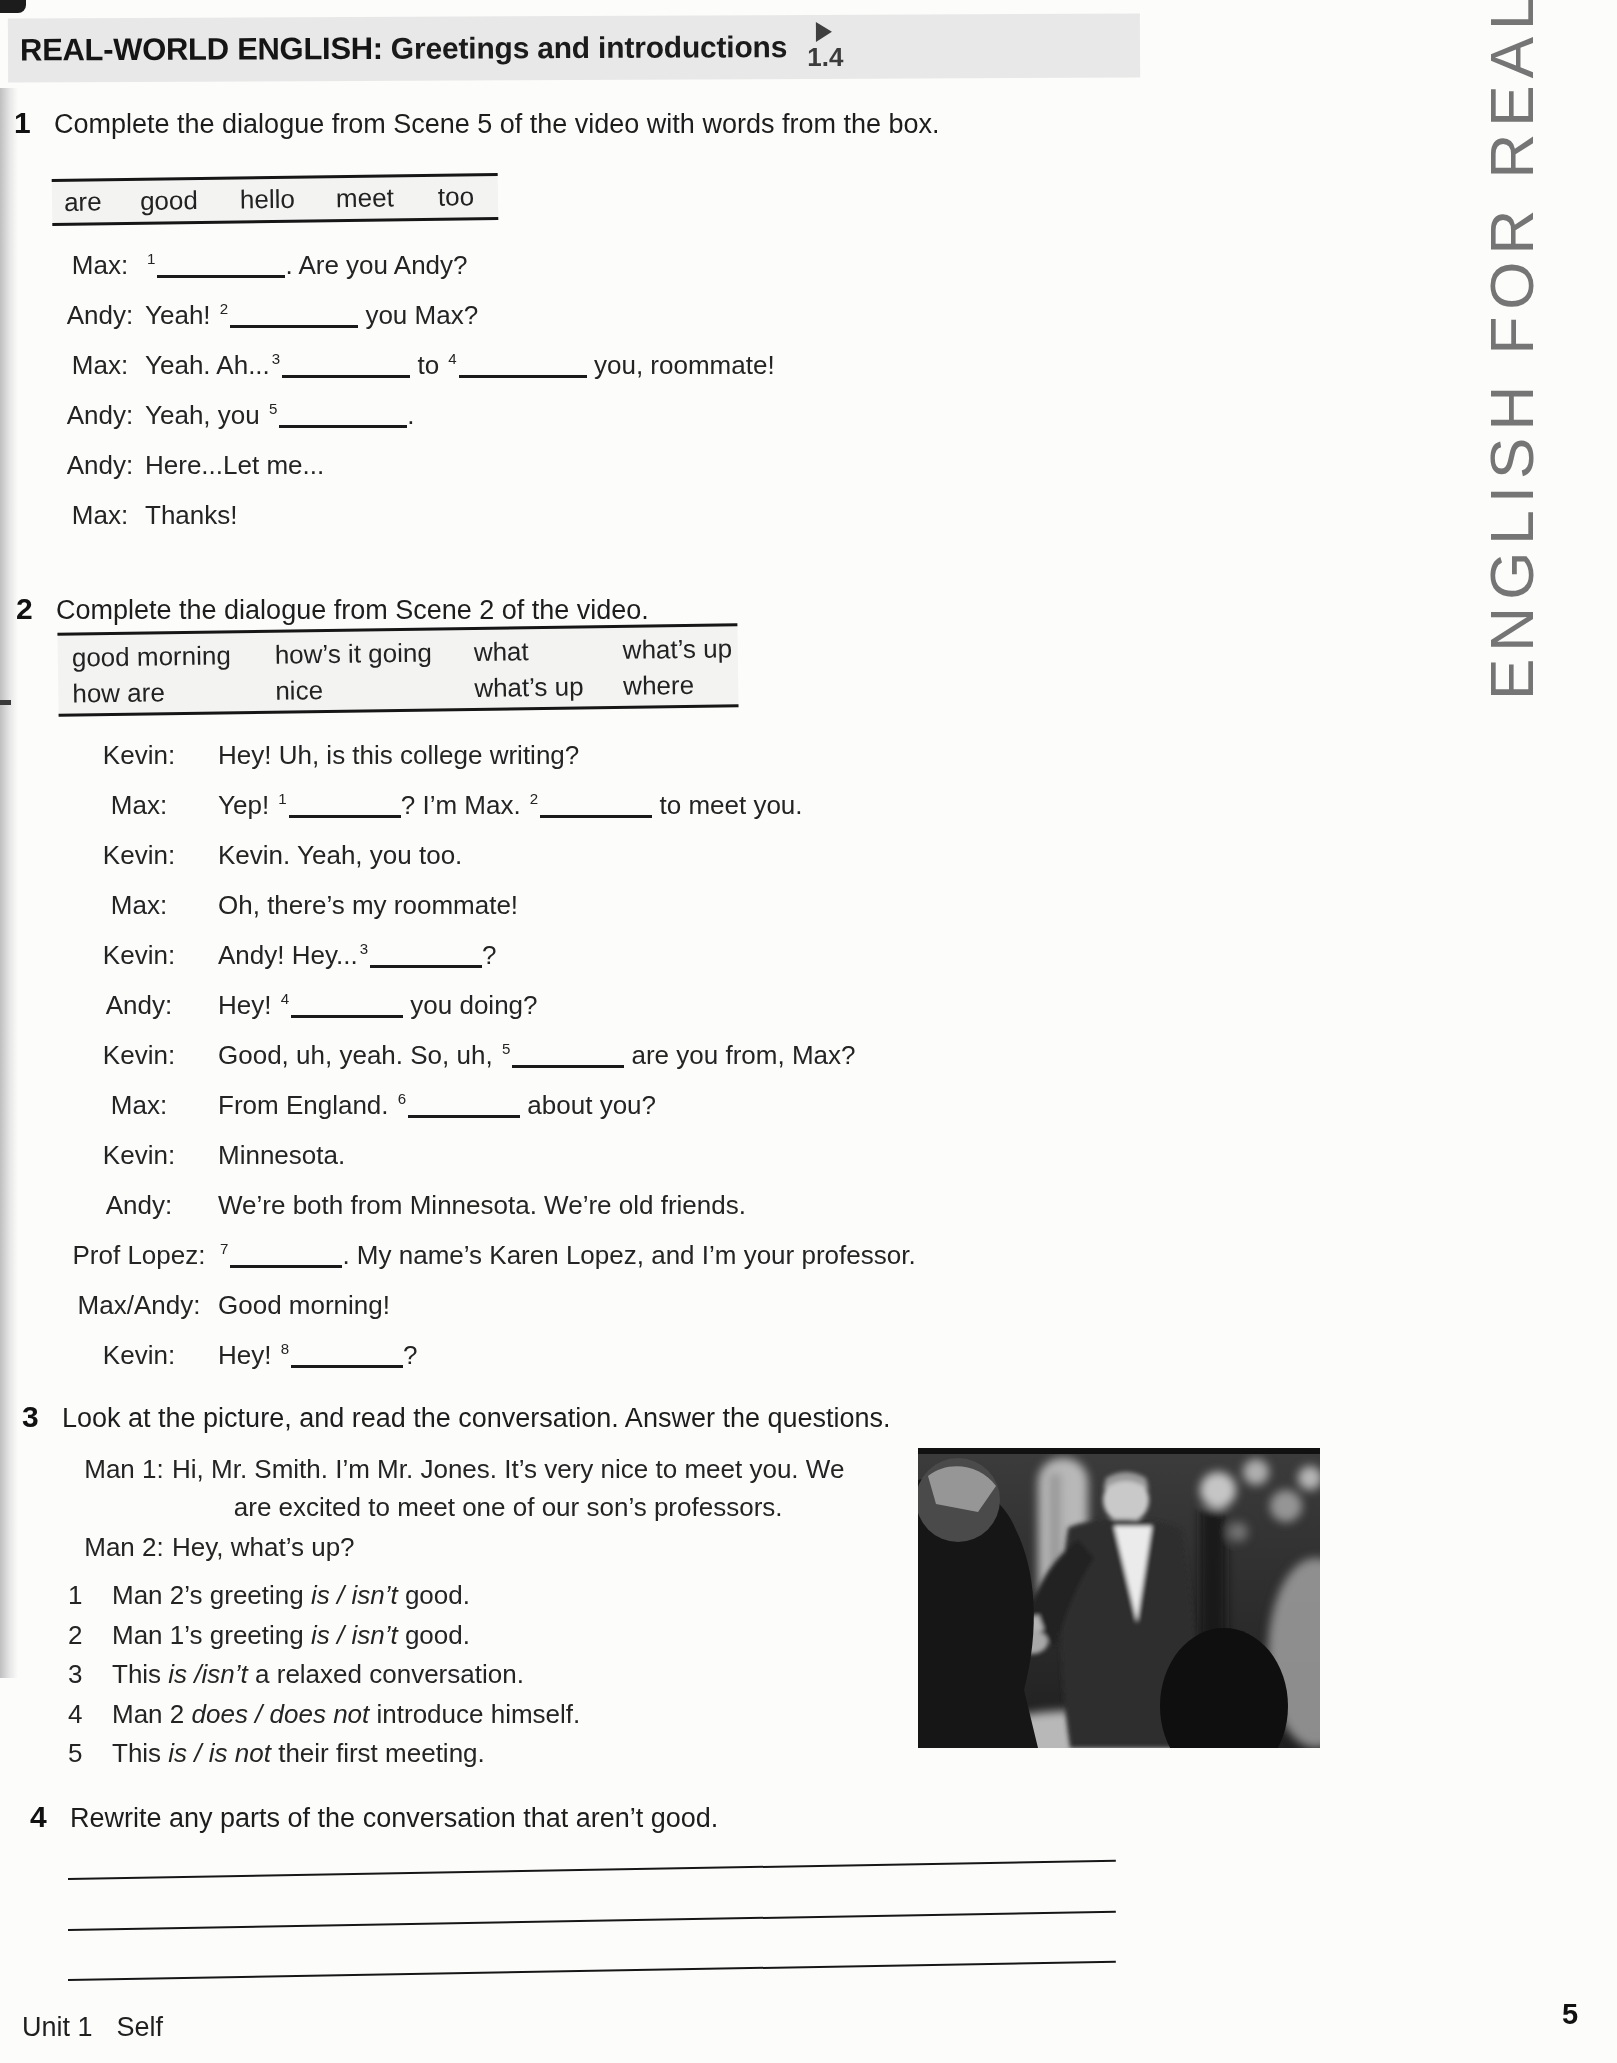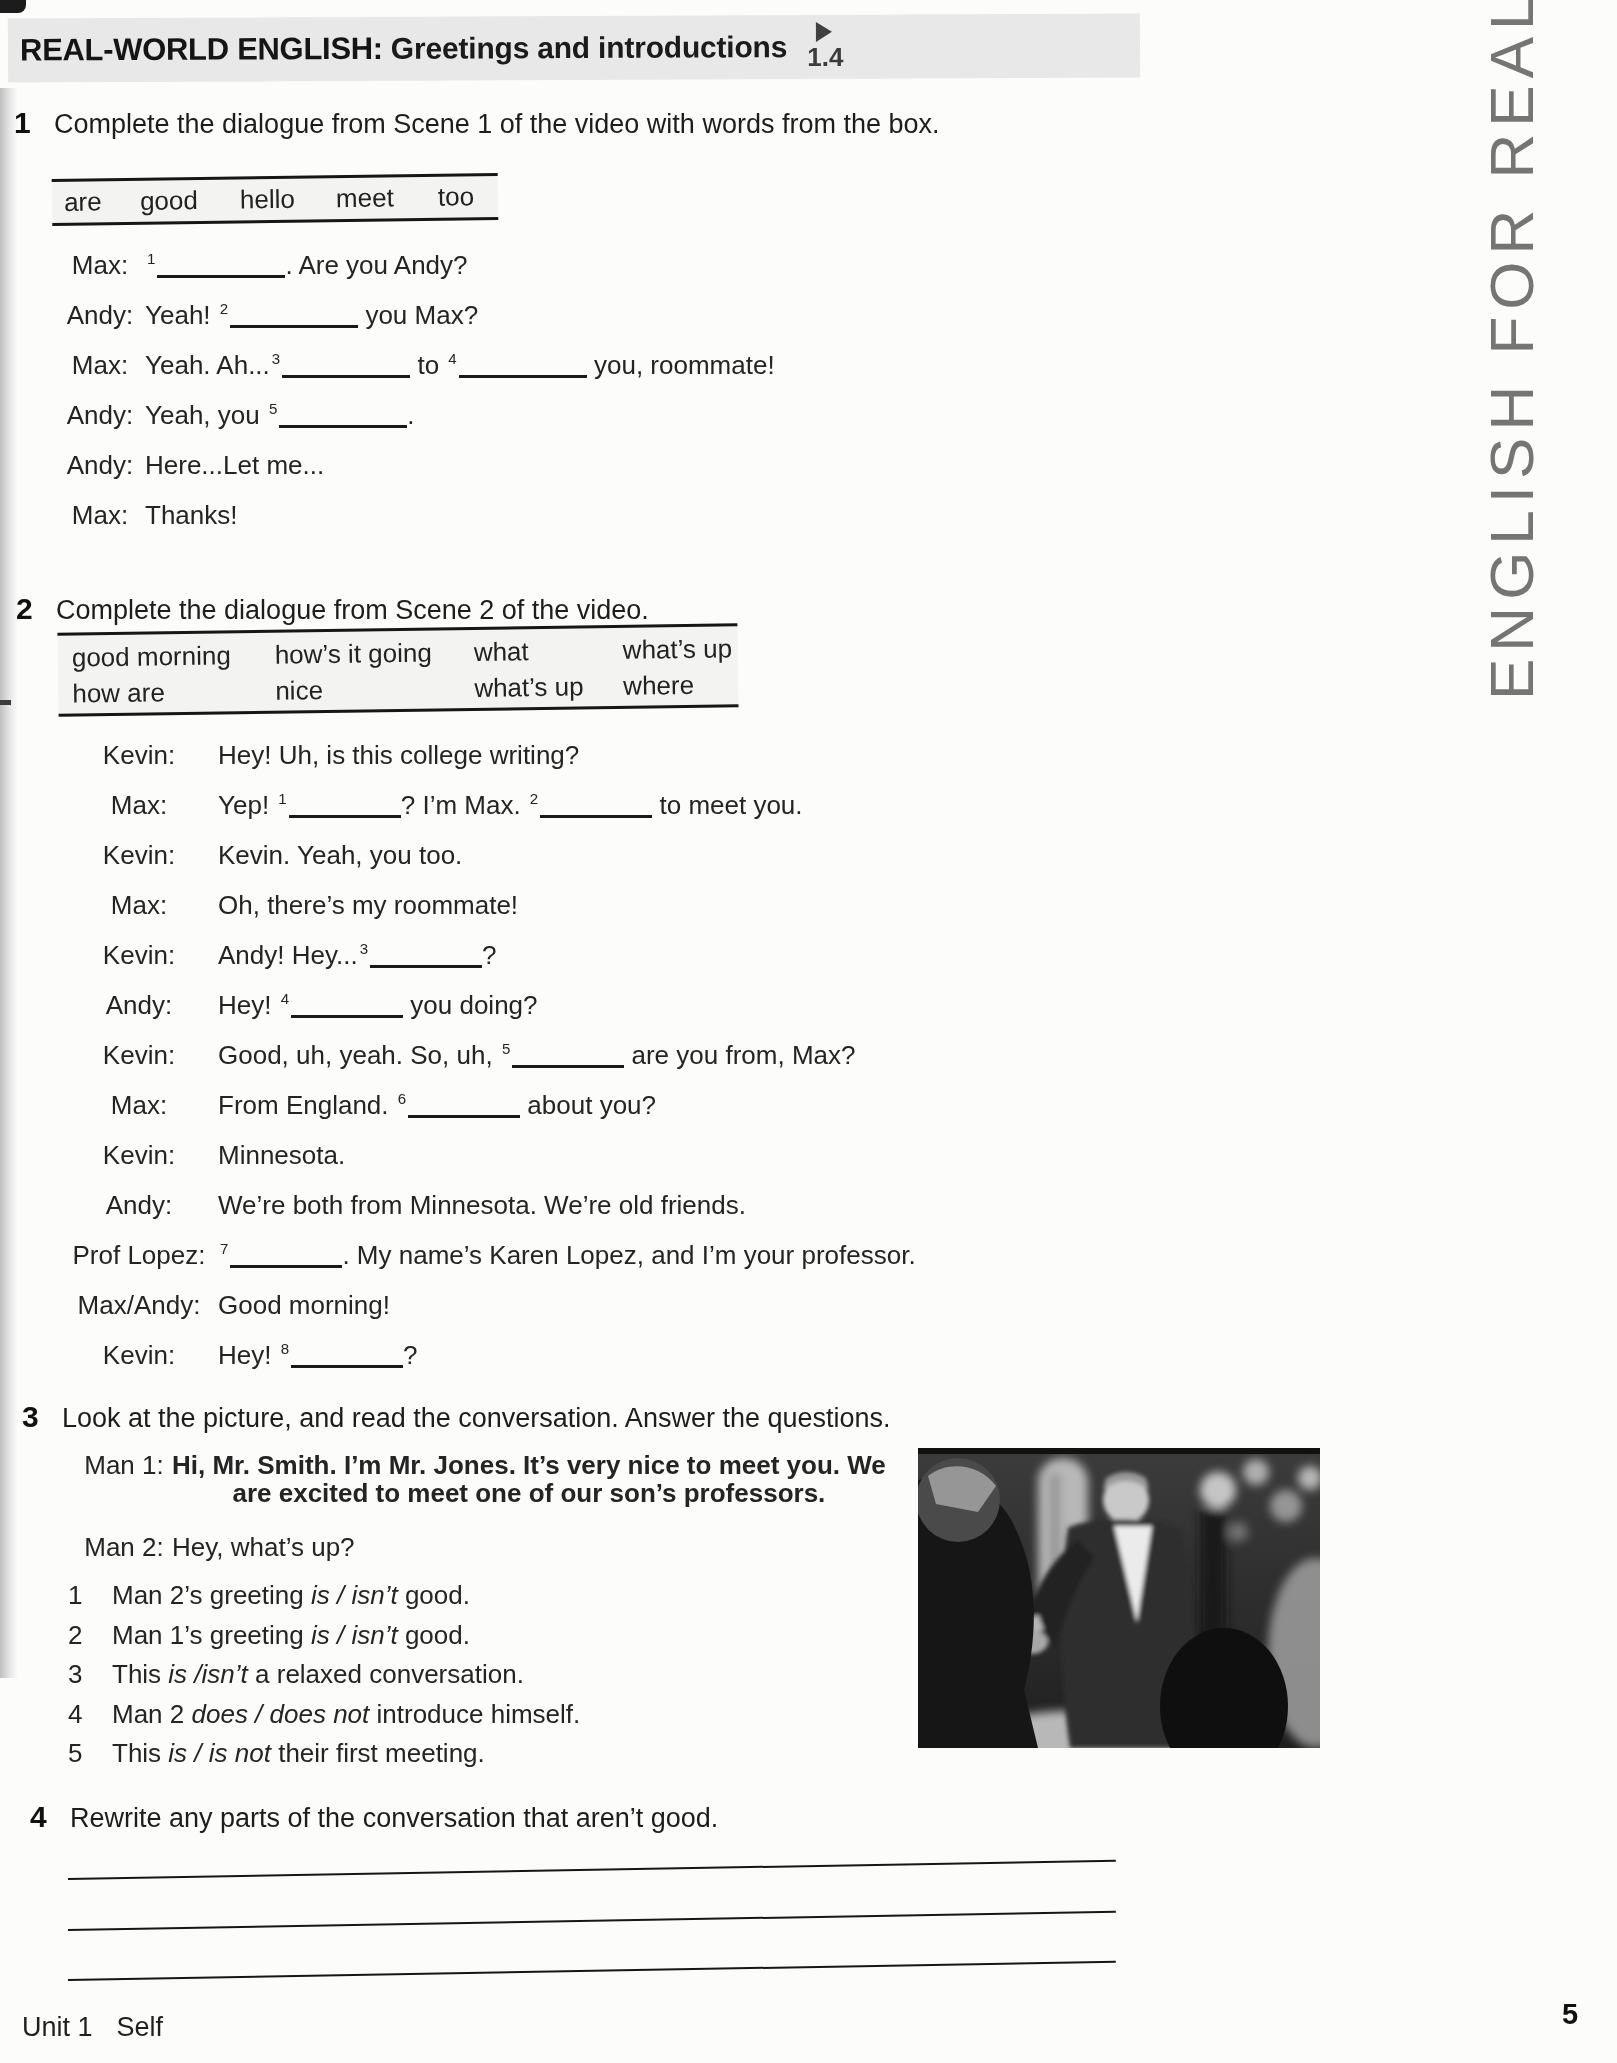--- a/index.html
+++ b/index.html
@@ -36,21 +36,21 @@
   .wb1{display:grid;grid-template-columns:76px 100px 96px 102px auto;align-items:center;padding-left:12px;}
   .wb2{display:grid;grid-template-columns:203px 199px 149px auto;grid-auto-rows:36px;align-items:center;padding:4px 0 0 14px;}
   .word-box span{font-size:26px;color:#222;}
   
   .dlg{position:absolute;}
   .drow{display:flex;align-items:baseline;height:50px;text-align:center;}
   .spk{flex:0 0 90px;font-size:26px;color:#242424;}
   .ex2 .spk{flex:0 0 158px;}
   .ex3c .spk{flex:0 0 96px;}
   .dtxt{font-size:26px;color:#242424;white-space:nowrap;}
-  .dtxt.wrap{white-space:normal;line-height:28px;font-weight:bold;}
+  .dtxt.wrap{white-space:normal;line-height:38px;}
   sup.blank-num{font-size:0.58em;line-height:0;margin:0 2px 0 2px;font-weight:400;}
   .blank{display:inline-block;border-bottom:3px solid #1a1a1a;height:2px;transform:translateY(4px);}
   .ex1d .blank{width:128px;}
   .ex2 .blank{width:112px;}
   
   .q-list{position:absolute;}
   .qrow{display:flex;align-items:baseline;height:39.5px;}
   .qnum{flex:0 0 44px;font-size:26px;color:#242424;}
   .qtxt{font-size:26px;color:#242424;white-space:nowrap;}
   .qtxt em{font-style:italic;}
@@ -78,21 +78,21 @@
     <span class="video-ref">
       <span class="play-tri"></span>
       <span class="video-num">1.4</span>
     </span>
   </div>
 
   <div class="vertical-banner">ENGLISH FOR REAL</div>
 
   <div class="ex-head" style="left:14px;top:106px;">
     <span class="ex-num">1</span>
-    <span class="ex-instr">Complete the dialogue from Scene 1 of the video with words from the box.</span>
+    <span class="ex-instr">Complete the dialogue from Scene 5 of the video with words from the box.</span>
   </div>
   <div class="word-box wb1" style="left:52px;top:176px;width:446px;height:47px;">
     <span>are</span>
     <span>good</span>
     <span>hello</span>
     <span>meet</span>
     <span>too</span>
   </div>
   <div class="dlg ex1d" style="left:55px;top:250px;width:1000px;">
     <div class="drow">

